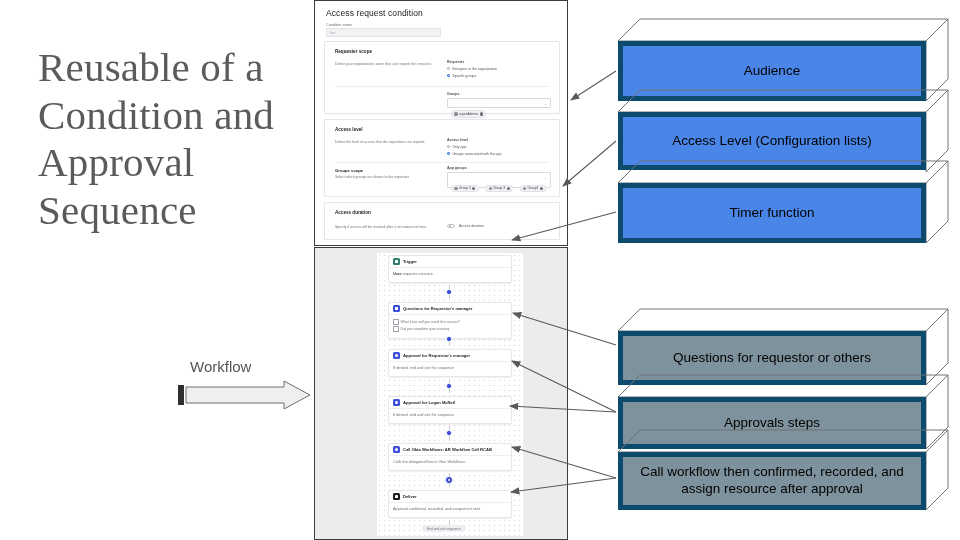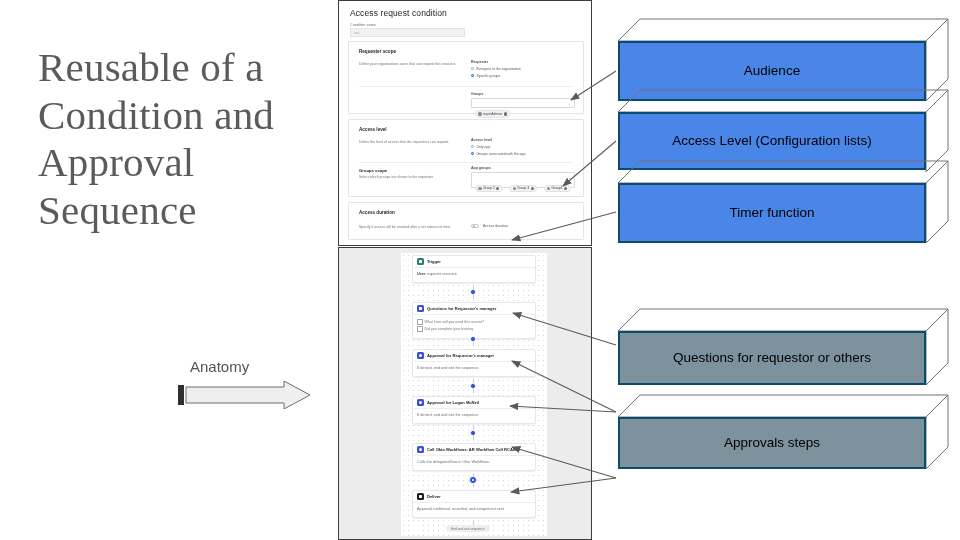--- a/index.html
+++ b/index.html
@@ -22,21 +22,21 @@
   #reusable-group{position:absolute;left:176px;top:358px;width:140px;height:52px;}
   #reusable-label{
     position:absolute;left:14px;top:0;font-size:15px;color:#545454;
     font-family:"Liberation Sans",sans-serif;white-space:nowrap;
   }
   #reusable-arrow{position:absolute;left:0;top:21px;}
 
   
   .panel{
     position:absolute;background:#ffffff;border:1px solid #3c3c3c;
-    box-sizing:border-box;overflow:hidden;margin-left:24px;
+    box-sizing:border-box;overflow:hidden;
   }
   #condition-panel{left:314px;top:0px;width:254px;height:246px;}
   #sequence-panel{left:314px;top:247px;width:254px;height:293px;background:#ececec;}
 
   
   .form-inner{position:absolute;inset:0;background:#fff;padding:0;}
   .form-title{
     position:absolute;left:11px;top:7px;font-size:8.5px;color:#1d1d21;
     font-weight:400;letter-spacing:.1px;
   }
@@ -136,21 +136,21 @@
   }
   #end-pill{
     position:absolute;background:#edeef1;border-radius:4px;
     padding:1.6px 5px;font-size:3.3px;color:#6e7179;white-space:nowrap;
   }
 
   
   .box3d{position:absolute;}
   .box3d .face{
     position:absolute;left:0;top:0;right:22px;bottom:0;
-    border:2px solid #0c4a6e;box-sizing:border-box;
+    border:5px solid #0c4a6e;box-sizing:border-box;
     display:flex;align-items:center;justify-content:center;text-align:center;
     font-size:13.5px;color:#000;line-height:1.25;padding:12px 8px;
   }
   .blue .face{background:#4a86e8;}
   .gray .face{background:#7d929c;}
   .box3d svg{position:absolute;left:0;top:0;overflow:visible;}
   .edge{stroke:#6f7378;stroke-width:1;fill:none;}
 
   
   #arrow-layer{position:absolute;inset:0;pointer-events:none;}
@@ -158,21 +158,21 @@
   .arrow-head{fill:#595959;}
 </style>
 </head>
 <body>
 
 <div class="slide">
 
   <div id="slide-title">Reusable of a Condition and Approval Sequence</div>
 
   <div id="reusable-group">
-    <div id="reusable-label">Anatomy</div>
+    <div id="reusable-label">Workflow</div>
     <svg id="reusable-arrow" width="140" height="30" viewBox="0 0 140 30">
       <path d="M2 6 L2 26 L8 26 L8 6 Z" fill="#2f2f2f"></path>
       <path d="M10 8 L108 8 L108 2 L134 16 L108 30 L108 24 L10 24 Z" fill="#efefef" stroke="#6d6d6d" stroke-width="1"></path>
     </svg>
   </div>
 
   <div class="panel" id="condition-panel">
     <div class="form-inner">
       <div class="form-title">Access request condition</div>
 
@@ -373,28 +373,35 @@
   </div>
 
   <div class="box3d blue" style="left:618px;top:183px;width:330px;height:60px;">
     <svg width="330" height="60">
         <polygon class="edge" points="0,0 22,-22 330,-22 308,0" fill="#6ea0ee"></polygon>
         <polygon class="edge" points="308,0 330,-22 330,38 308,60" fill="#3b6fc4"></polygon>
       </svg>
     <div class="face">Timer function</div>
   </div>
 
-  <div class="box3d gray" style="left:618px;top:417px;width:330px;height:52px;">
+  <div class="box3d gray" style="left:618px;top:397px;width:330px;height:52px;">
     <svg width="330" height="52">
         <polygon class="edge" points="0,0 22,-22 330,-22 308,0" fill="#9fb0b8"></polygon>
         <polygon class="edge" points="308,0 330,-22 330,30 308,52" fill="#657880"></polygon>
       </svg>
     <div class="face">Approvals steps</div>
   </div>
 
+  <div class="box3d gray" style="left:618px;top:452px;width:330px;height:58px;">
+    <svg width="330" height="58">
+        <polygon class="edge" points="0,0 22,-22 330,-22 308,0" fill="#9fb0b8"></polygon>
+        <polygon class="edge" points="308,0 330,-22 330,36 308,58" fill="#657880"></polygon>
+      </svg>
+    <div class="face">Call workflow then confirmed, recorded, and assign resource after approval</div>
+  </div>
 
   <svg id="arrow-layer" width="960" height="540" viewBox="0 0 960 540">
     <defs>
       <marker id="ah" markerWidth="9" markerHeight="7" refX="8" refY="3.5" orient="auto">
         <polygon points="0 0, 9 3.5, 0 7" class="arrow-head"></polygon>
       </marker>
     </defs>
 
     <line class="thin-arrow" x1="616" y1="71" x2="571" y2="100" marker-end="url(#ah)"></line>
     <line class="thin-arrow" x1="616" y1="141" x2="563" y2="186" marker-end="url(#ah)"></line>

